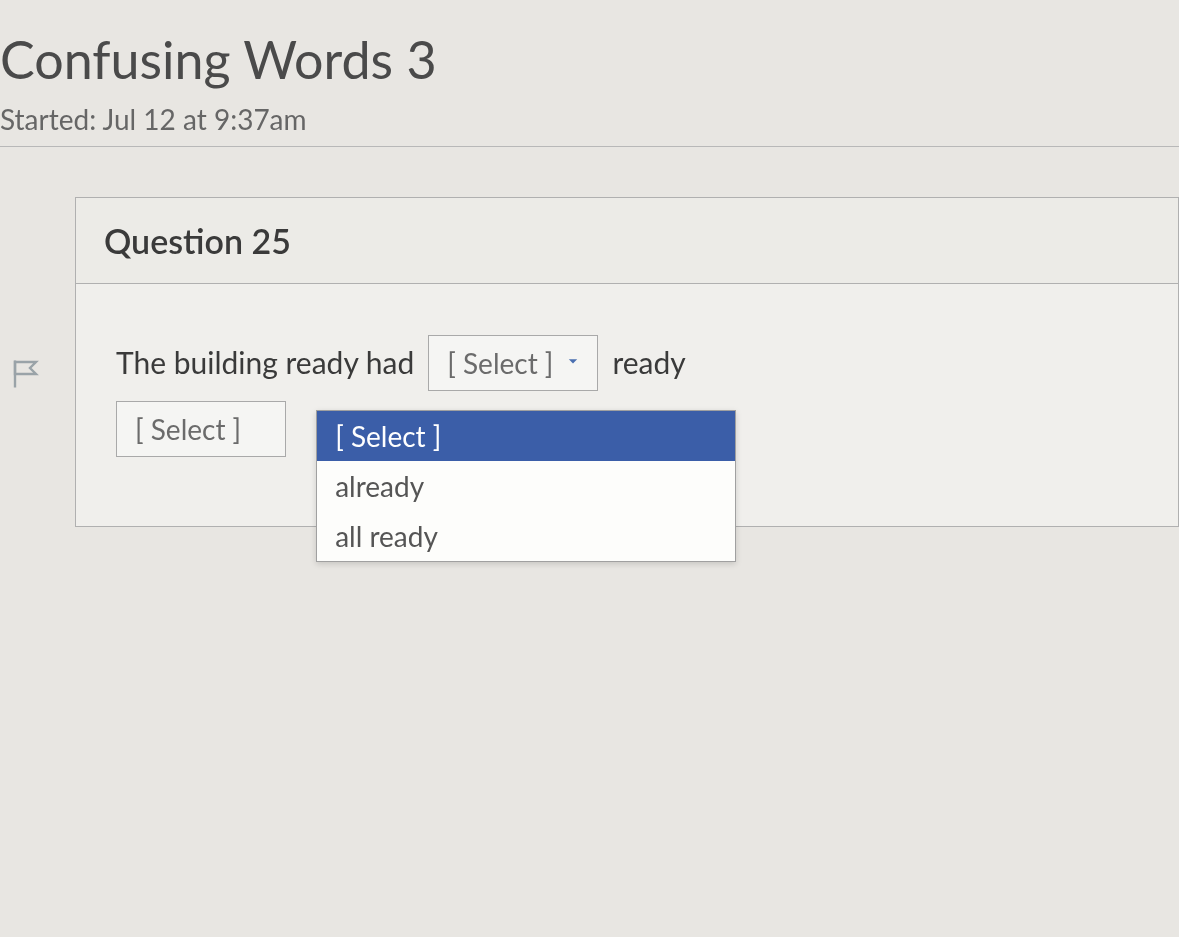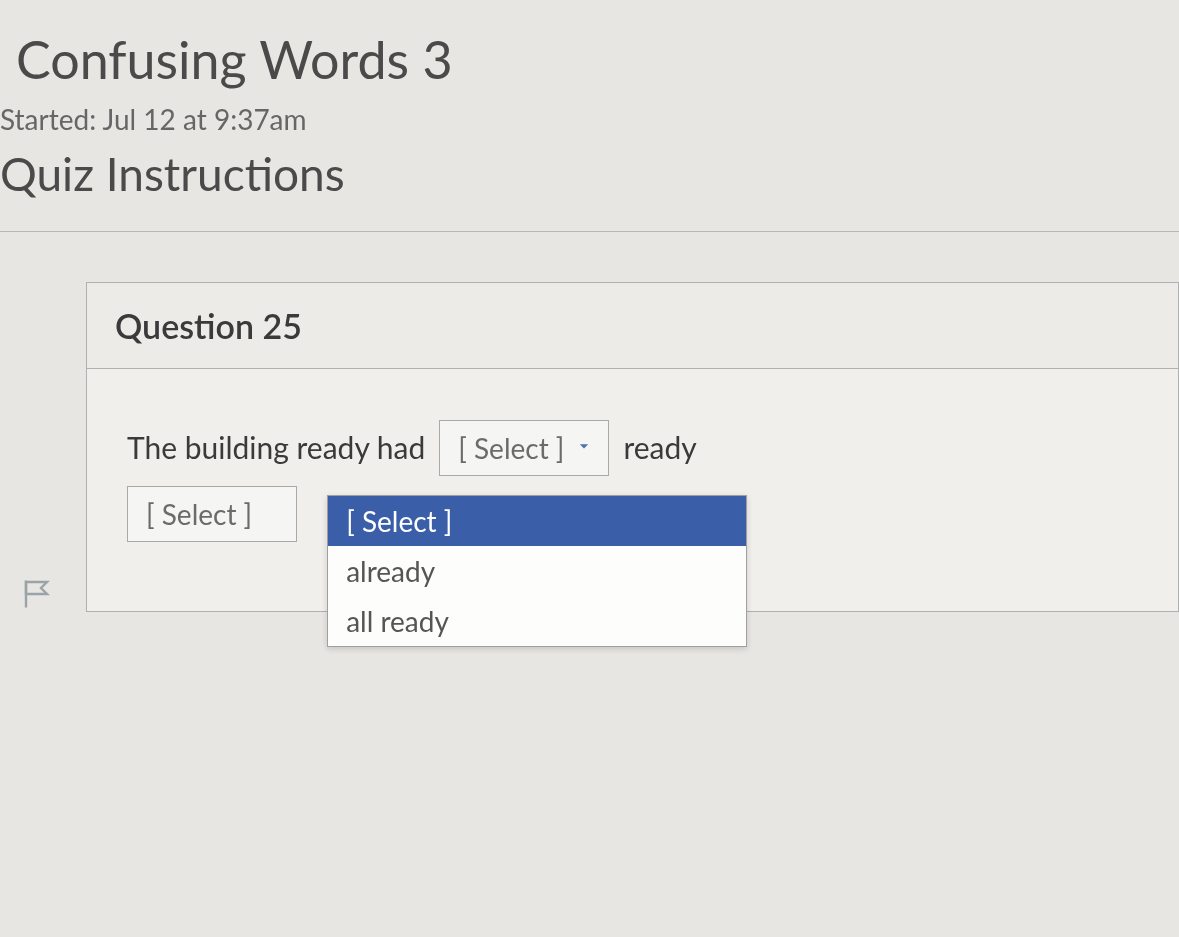--- a/index.html
+++ b/index.html
@@ -13,42 +13,42 @@
       position: relative;
     }
     .page {
       padding: 0 0 0 0;
     }
     .quiz-title {
       font-size: 52px;
       font-weight: 400;
       color: #4a4a4a;
       margin: 28px 0 12px 0;
-      padding-left: 16px;
+      padding-left: 0;
     }
     .started-line {
       font-size: 28px;
       color: #666;
       margin-bottom: 10px;
     }
     .instructions-heading {
       font-size: 46px;
       font-weight: 400;
       color: #4a4a4a;
       margin-bottom: 30px;
     }
     hr.divider {
       border: none;
       border-top: 1px solid #b8b8b8;
       margin: 0 0 50px 0;
     }
     .question-area {
       display: flex;
-      align-items: flex-end;
-      padding-left: 20px;
+      align-items: center;
+      padding-left: 9px;
     }
     .flag-icon {
       width: 36px;
       height: 36px;
       margin-top: 24px;
       margin-right: 30px;
       flex-shrink: 0;
       color: #9aa3a8;
     }
     .question-box {
@@ -139,21 +139,20 @@
     .dropdown-anchor {
       position: relative;
     }
   </style>
 </head>
 <body>
 
 <div class="page">
   <h1 class="quiz-title">Confusing Words 3</h1>
   <div class="started-line">Started: Jul 12 at 9:37am</div>
-  <h2 class="instructions-heading">Quiz Instructions</h2>
   <hr class="divider">
 
   <div class="question-area">
     <span class="flag-icon">
       <svg viewBox="0 0 24 24" width="36" height="36" fill="none" stroke="currentColor" stroke-width="1.6">
         <path d="M4 3 L4 21"></path>
         <path d="M4 4 L18 4 L14 8 L18 12 L4 12 Z"></path>
       </svg>
     </span>
 

